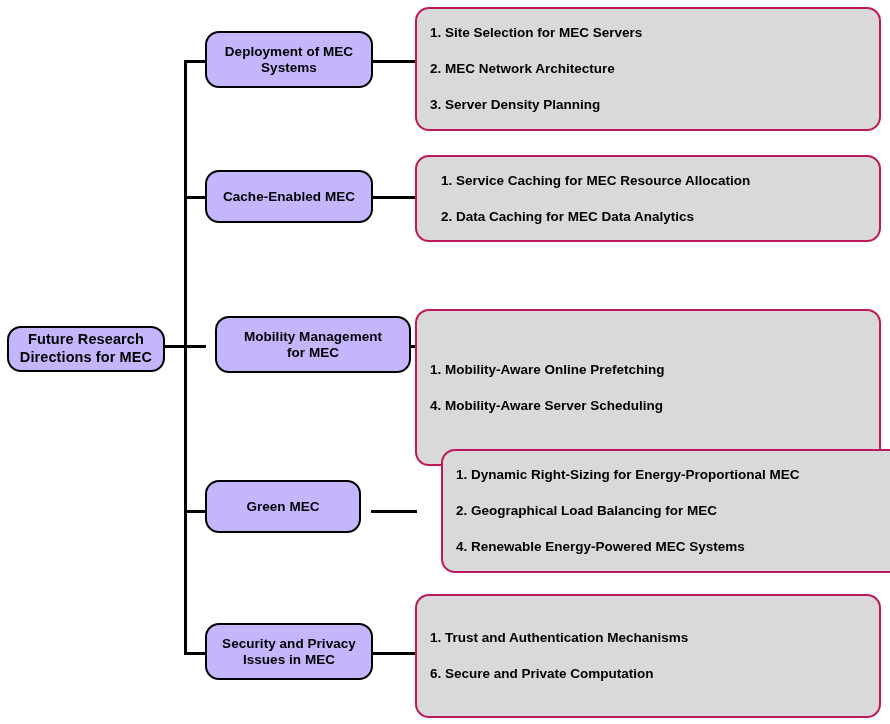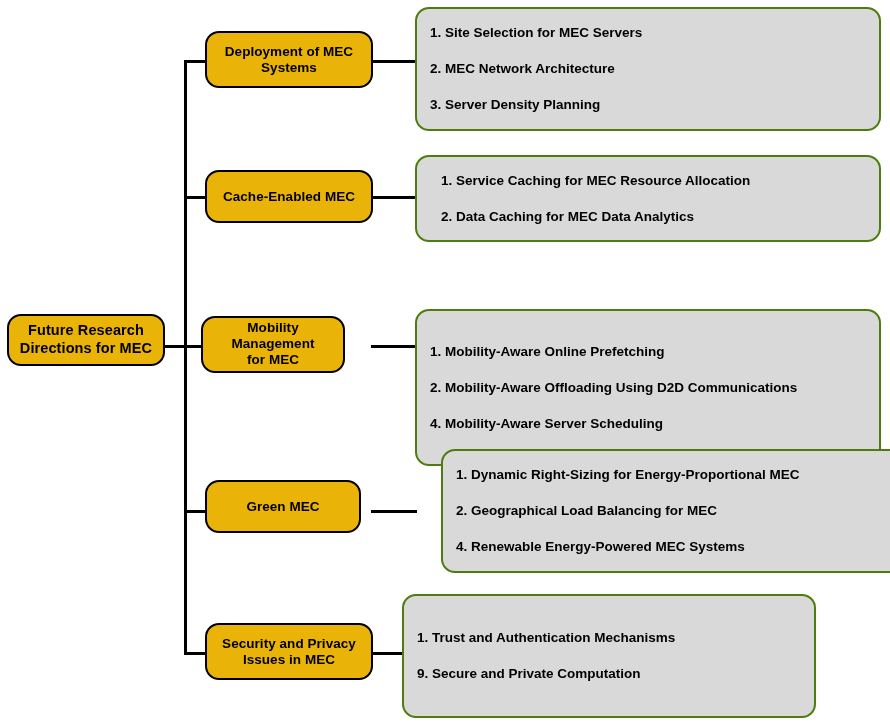--- a/index.html
+++ b/index.html
@@ -15,21 +15,21 @@
     position: relative;
     width: 890px;
     height: 724px;
     background: #ffffff;
     overflow: hidden;
   }
   
   .node {
     position: absolute;
     box-sizing: border-box;
-    background: #eab308;
+    background: #c4b5fd;
     border: 2px solid #000000;
     border-radius: 14px;
     z-index: 3;
   }
   .node.root {
     border-radius: 14px;
   }
   .node-label {
     position: absolute;
     left: 0;
@@ -50,21 +50,21 @@
   }
   .category .node-label {
     font-size: 13.5px;
     letter-spacing: 0.05px;
   }
   
   .detail-box {
     position: absolute;
     box-sizing: border-box;
     background: #d9d9d9;
-    border: 2px solid #4d7c0f;
+    border: 2px solid #be185d;
     border-radius: 14px;
     z-index: 3;
     display: flex;
     flex-direction: column;
     justify-content: center;
     padding: 0 0 0 13px;
     text-align: right;
   }
   .detail-item {
     font-size: 13.5px;
@@ -101,21 +101,21 @@
   <div class="line h" style="left:184px; top:345px; width:22px;"></div>
   <div class="line h" style="left:184px; top:510px; width:22px;"></div>
   <div class="line h" style="left:184px; top:652px; width:22px;"></div>
 
   <div class="line h" style="left:371px; top:60px; width:46px;"></div>
   <div class="line h" style="left:371px; top:196px; width:46px;"></div>
   <div class="line h" style="left:371px; top:345px; width:46px;"></div>
   <div class="line h" style="left:371px; top:510px; width:46px;"></div>
   <div class="line h" style="left:371px; top:652px; width:46px;"></div>
 
-  <div class="node root" style="left:7px; top:314px; width:158px; height:52px;">
+  <div class="node root" style="left:7px; top:326px; width:158px; height:46px;">
     <div class="node-label">Future Research
 Directions for MEC</div>
   </div>
 
   <div class="node category" style="left:205px; top:31px; width:168px; height:57px;">
     <div class="node-label">Deployment of MEC
 Systems</div>
   </div>
   <div class="detail-box" style="left:415px; top:7px; width:466px; height:124px;">
     <div class="detail-item">1. Site Selection for MEC Servers</div>
@@ -124,41 +124,40 @@
   </div>
 
   <div class="node category" style="left:205px; top:170px; width:168px; height:53px;">
     <div class="node-label">Cache-Enabled MEC</div>
   </div>
   <div class="detail-box" style="left:415px; top:155px; width:466px; height:87px;padding-left:24px;">
     <div class="detail-item">1. Service Caching for MEC Resource Allocation</div>
     <div class="detail-item">2. Data Caching for MEC Data Analytics</div>
   </div>
 
-  <div class="node category" style="left:201px; top:316px; width:144px; height:57px;">
+  <div class="node category" style="left:215px; top:316px; width:196px; height:57px;">
     <div class="node-label">Mobility Management
 for MEC</div>
   </div>
   <div class="detail-box" style="left:415px; top:265px; width:466px; height:157px;margin-top:44px;">
     <div class="detail-item">1. Mobility-Aware Online Prefetching</div>
-    <div class="detail-item">2. Mobility-Aware Offloading Using D2D Communications</div>
     <div class="detail-item">4. Mobility-Aware Server Scheduling</div>
   </div>
 
   <div class="node category" style="left:205px; top:480px; width:156px; height:53px;">
     <div class="node-label">Green MEC</div>
   </div>
   <div class="detail-box" style="left:415px; top:449px; width:466px; height:124px;margin-left:26px;">
     <div class="detail-item">1. Dynamic Right-Sizing for Energy-Proportional MEC</div>
     <div class="detail-item">2. Geographical Load Balancing for MEC</div>
     <div class="detail-item">4. Renewable Energy-Powered MEC Systems</div>
   </div>
 
   <div class="node category" style="left:205px; top:623px; width:168px; height:57px;">
     <div class="node-label">Security and Privacy
 Issues in MEC</div>
   </div>
-  <div class="detail-box" style="left:402px; top:594px; width:414px; height:124px;">
+  <div class="detail-box" style="left:415px; top:594px; width:466px; height:124px;">
     <div class="detail-item">1. Trust and Authentication Mechanisms</div>
-    <div class="detail-item">9. Secure and Private Computation</div>
+    <div class="detail-item">6. Secure and Private Computation</div>
   </div>
 
 </div>
 
 </body></html>

